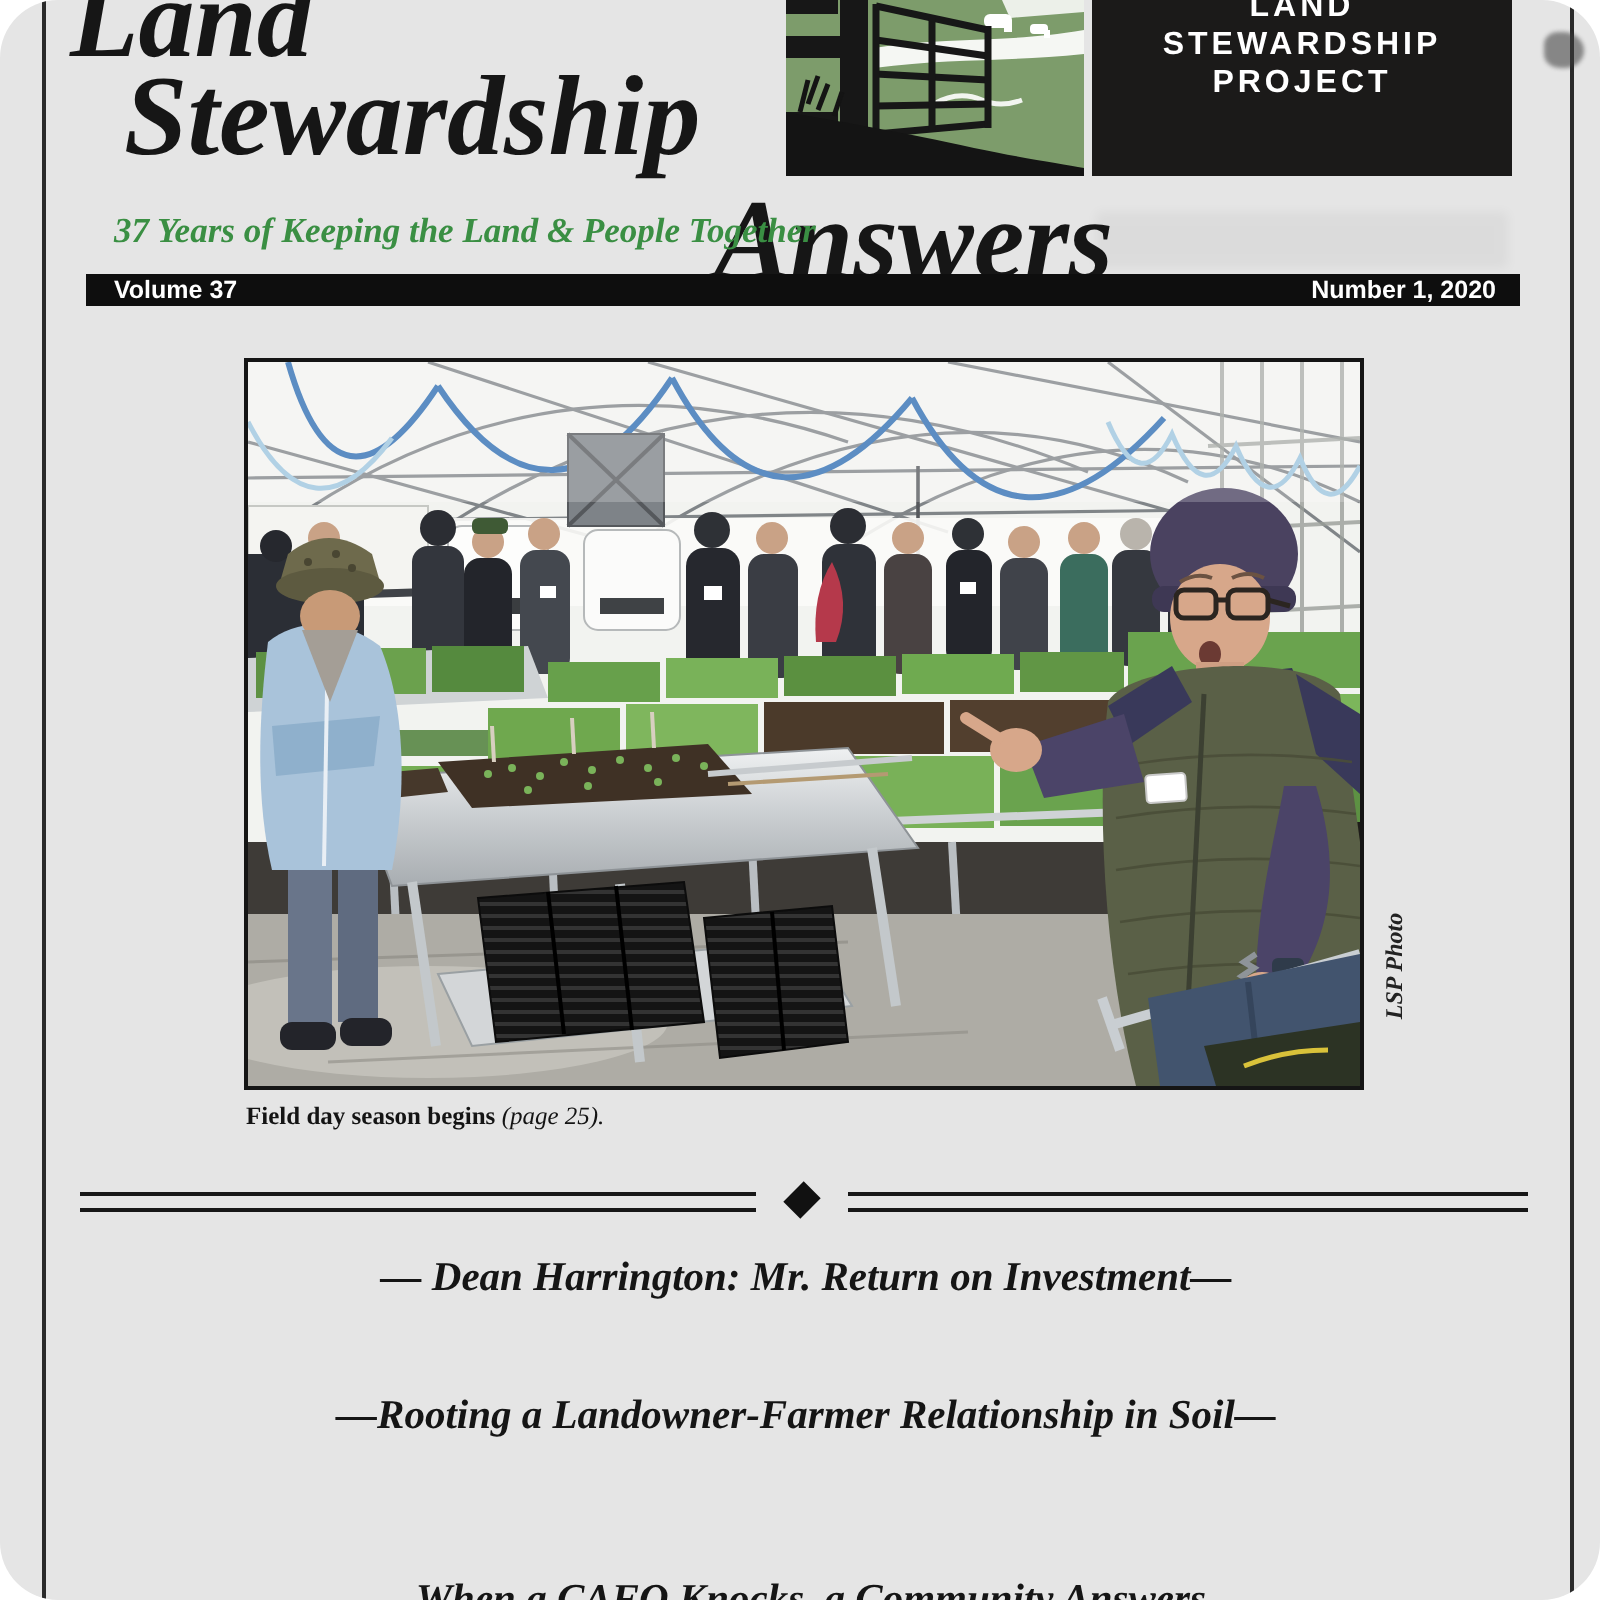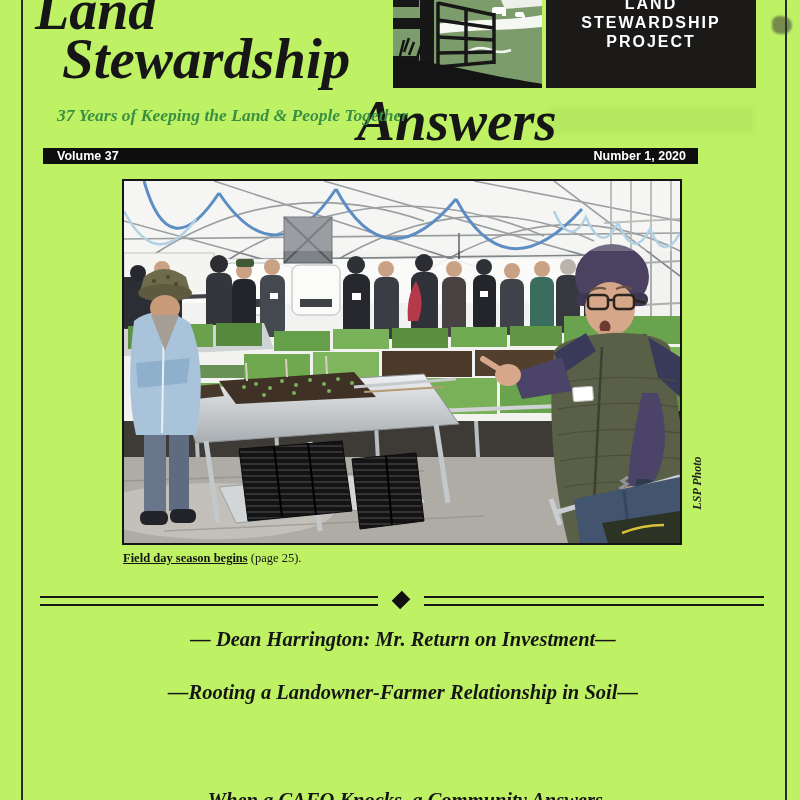--- a/index.html
+++ b/index.html
@@ -1,47 +1,47 @@
 <!DOCTYPE html>
 <html><head>
 <meta charset="utf-8">
 <style>
   html,body{margin:0;padding:0;background:#ffffff;}
-  .page{position:relative;width:800px;height:800px;overflow:hidden;background:#bef264;
-        font-family:"Liberation Serif", serif;color:#111;}
+  .page{position:relative;width:800px;height:800px;overflow:hidden;background:#e5e5e5;
+        font-family:"Liberation Serif", serif;color:#111;border-radius:29px;}
   .vrule{position:absolute;top:0;height:800px;width:2px;background:#2a2a2a;}
   .vrule.left{left:21px;}
   .vrule.right{left:785px;}
 
   
   .t-land{position:absolute;left:35px;top:-18px;font:italic bold 56px/1 "Liberation Serif",serif;color:#161616;}
   .t-stew{position:absolute;left:62px;top:30px;font:italic bold 57px/1 "Liberation Serif",serif;color:#161616;}
   .t-letter{position:absolute;left:357px;top:92px;font:italic bold 57px/1 "Liberation Serif",serif;color:#161616;}
   .tagline{position:absolute;left:57px;top:105px;font:italic bold 17.5px/1.2 "Liberation Serif",serif;}
 
   .logo-box{position:absolute;left:393px;top:0;width:149px;height:88px;overflow:hidden;}
   .lsp-box{position:absolute;left:546px;top:0;width:210px;height:88px;background:#1b1a19;overflow:hidden;}
   .lsp-box .txt{margin-top:-6px;text-align:center;color:#fff;
       font:bold 16px/19px "Liberation Sans",sans-serif;letter-spacing:2px;}
 
   
-  .issue-bar{position:absolute;left:43px;top:148px;width:655px;height:16px;background:#0e0e0e;color:#fff;}
+  .issue-bar{position:absolute;left:43px;top:137px;width:717px;height:16px;background:#0e0e0e;color:#fff;}
   .issue-bar .vol{position:absolute;left:14px;top:1px;font:bold 12.5px/14px "Liberation Sans",sans-serif;}
   .issue-bar .web{position:absolute;left:0;right:0;top:1px;text-align:center;font:bold 13px/14px "Liberation Serif",serif;}
   .issue-bar .num{position:absolute;right:12px;top:1px;font:bold 12.5px/14px "Liberation Sans",sans-serif;}
 
   
   .photo{position:absolute;left:122px;top:179px;width:560px;height:366px;
          border:2px solid #151515;box-sizing:border-box;background:#eef0ee;overflow:hidden;}
   .credit{position:absolute;left:652px;top:476px;width:90px;height:14px;
           transform:rotate(-90deg);text-align:center;
           font:italic bold 12px/14px "Liberation Serif",serif;color:#222;}
   .caption{position:absolute;left:123px;top:551px;font-size:12.5px;color:#141414;}
-  .caption .b{font-weight:bold;text-decoration:underline;}
-  .caption .i{text-align:right;}
+  .caption .b{font-weight:bold;}
+  .caption .i{font-style:italic;text-align:right;}
 
   
   .dseg{position:absolute;height:6px;border-top:2px solid #171717;border-bottom:2px solid #171717;box-sizing:content-box;}
   .dseg.l{left:40px;top:596px;width:338px;}
   .dseg.r{left:424px;top:596px;width:340px;}
   .diamond{position:absolute;left:395px;top:594px;width:12px;height:12px;background:#111;
            transform:rotate(45deg) scaleY(1.2);}
 
   
   .headlines{position:absolute;left:21px;width:764px;top:0;height:612px;}
@@ -388,16 +388,16 @@
     <span class="b">Field day season begins</span>
     <span class="i">(page 25).</span>
   </div>
 
   <div class="dseg l"></div>
   <div class="diamond"></div>
   <div class="dseg r"></div>
 
   <div class="headlines">
     <div class="hl" style="top:627px">— Dean Harrington: Mr. Return on Investment—</div>
-    <div class="hl" style="top:680px">—Rooting a Landowner-Farmer Relationship in Soil—</div>
+    <div class="hl" style="top:696px">—Rooting a Landowner-Farmer Relationship in Soil—</div>
     <div class="hl" style="top:788px">— When a CAFO Knocks, a Community Answers—</div>
   </div>
 </div>
 
 </body></html>

